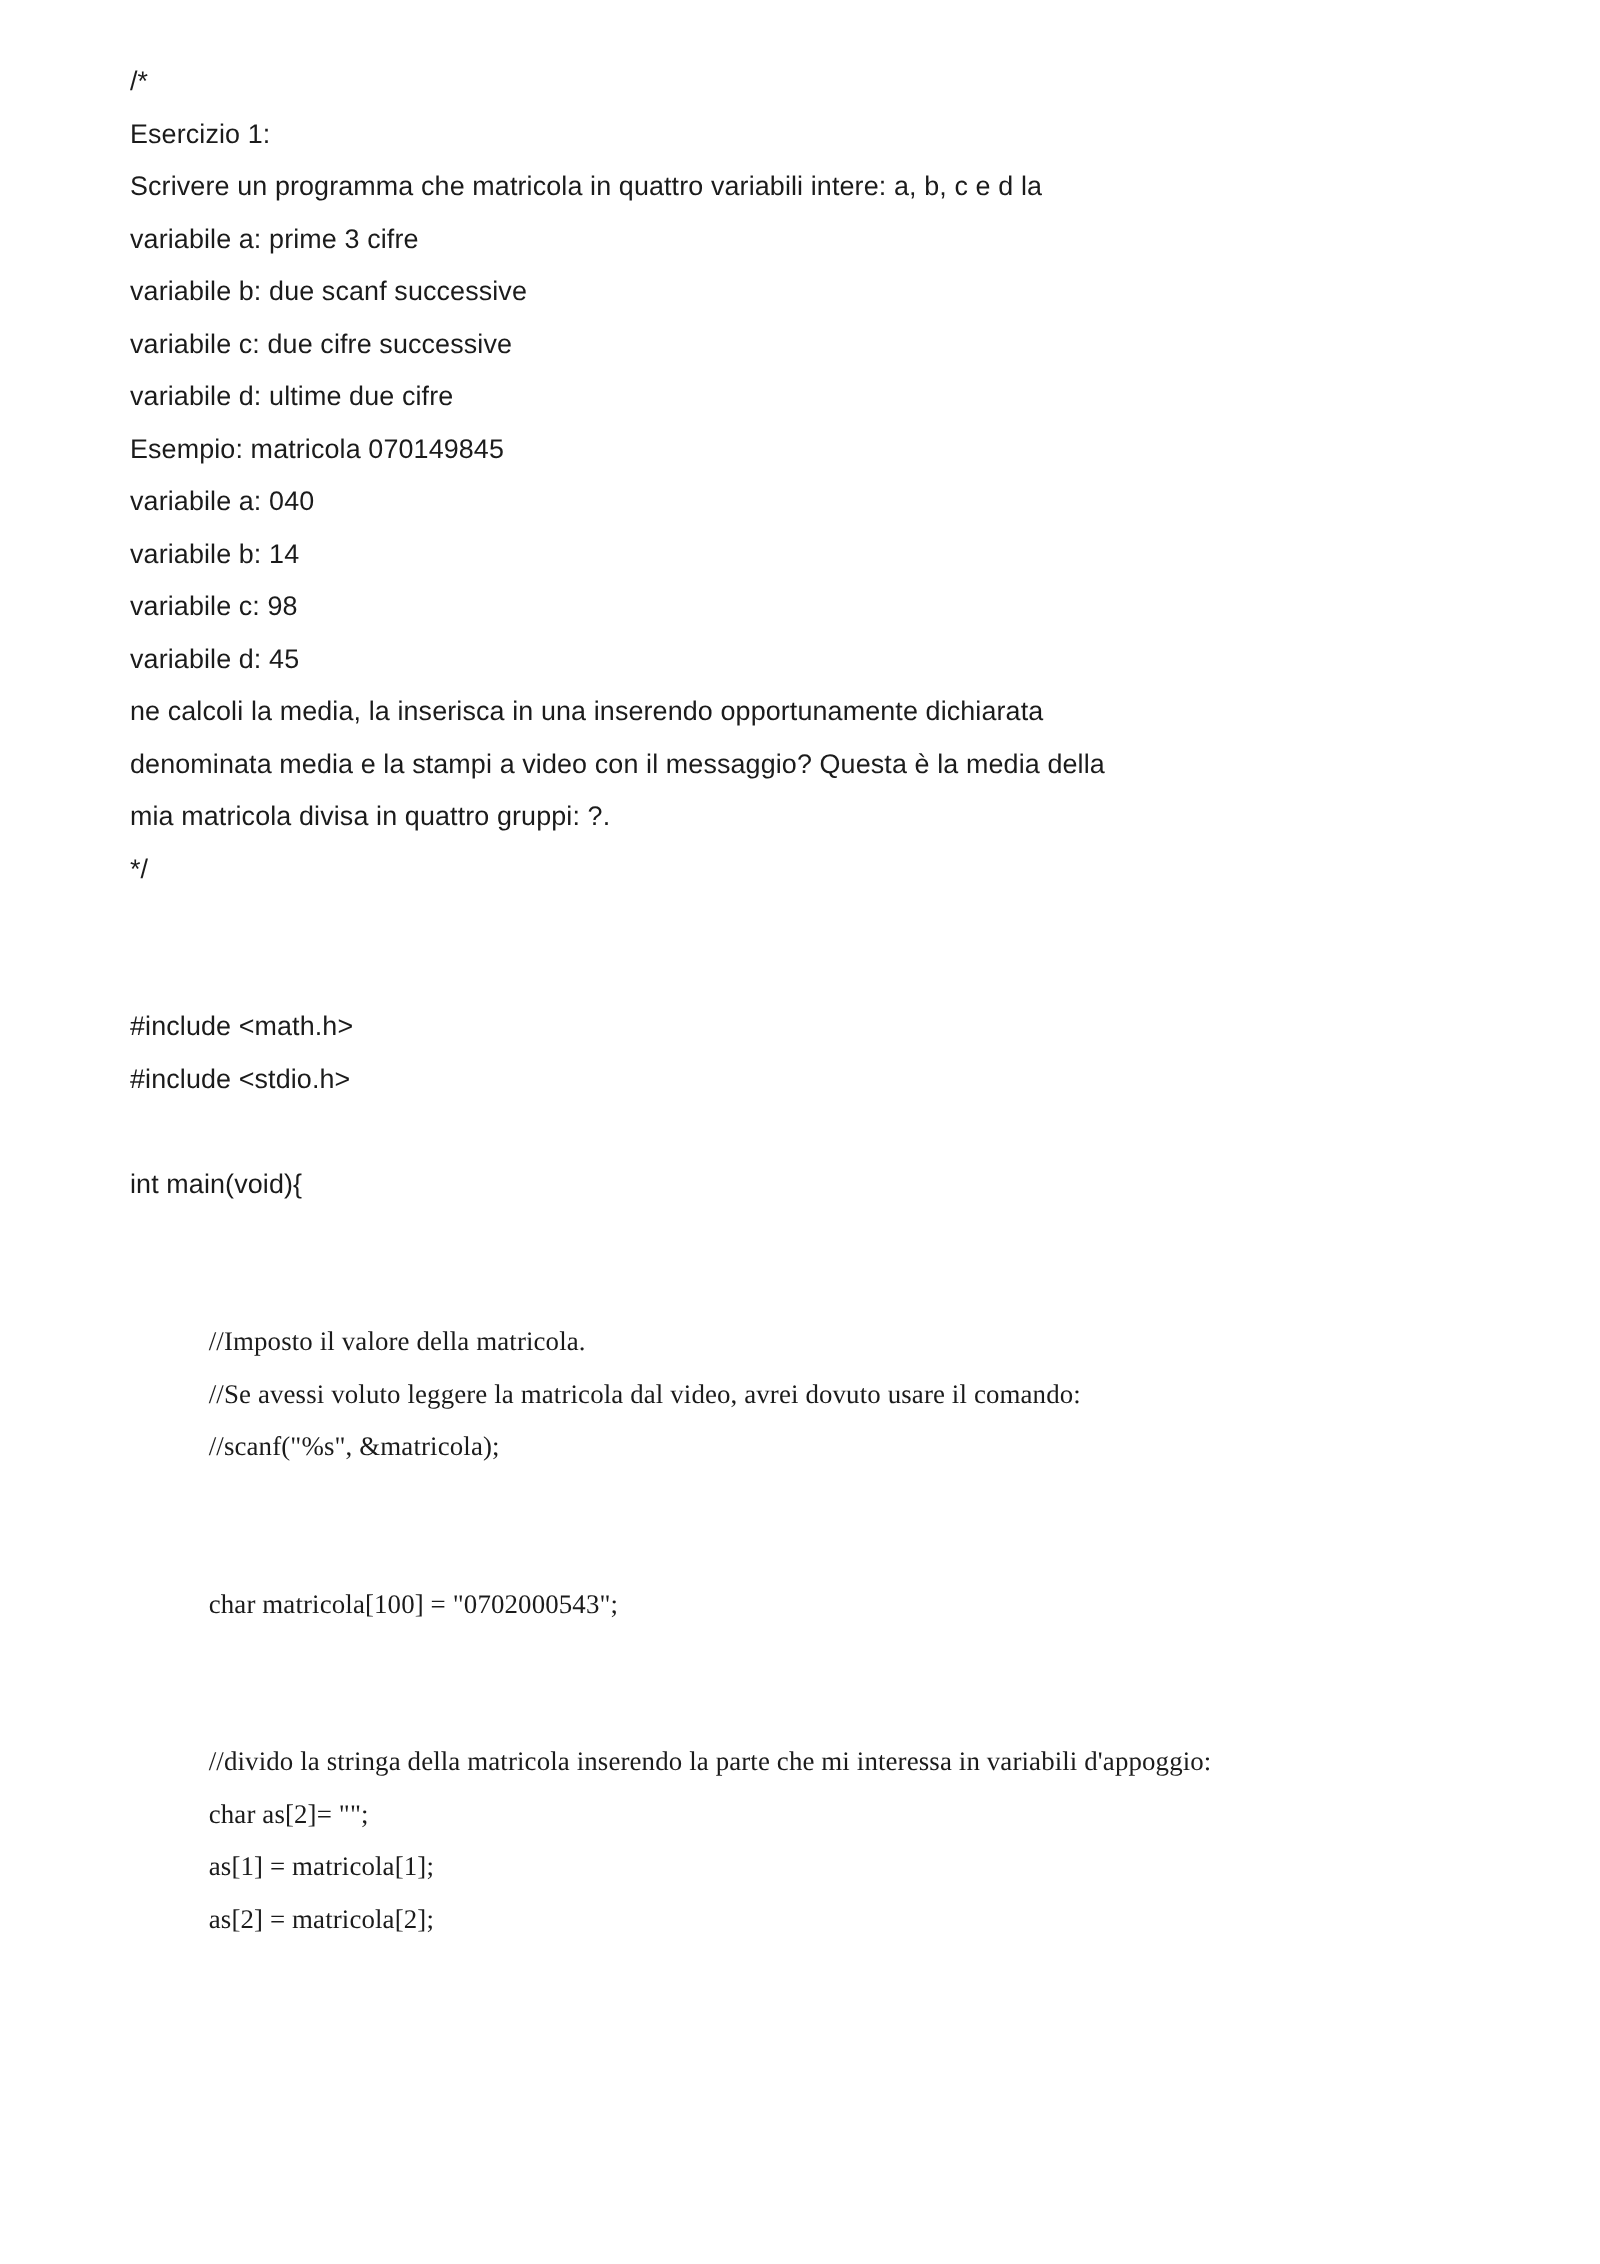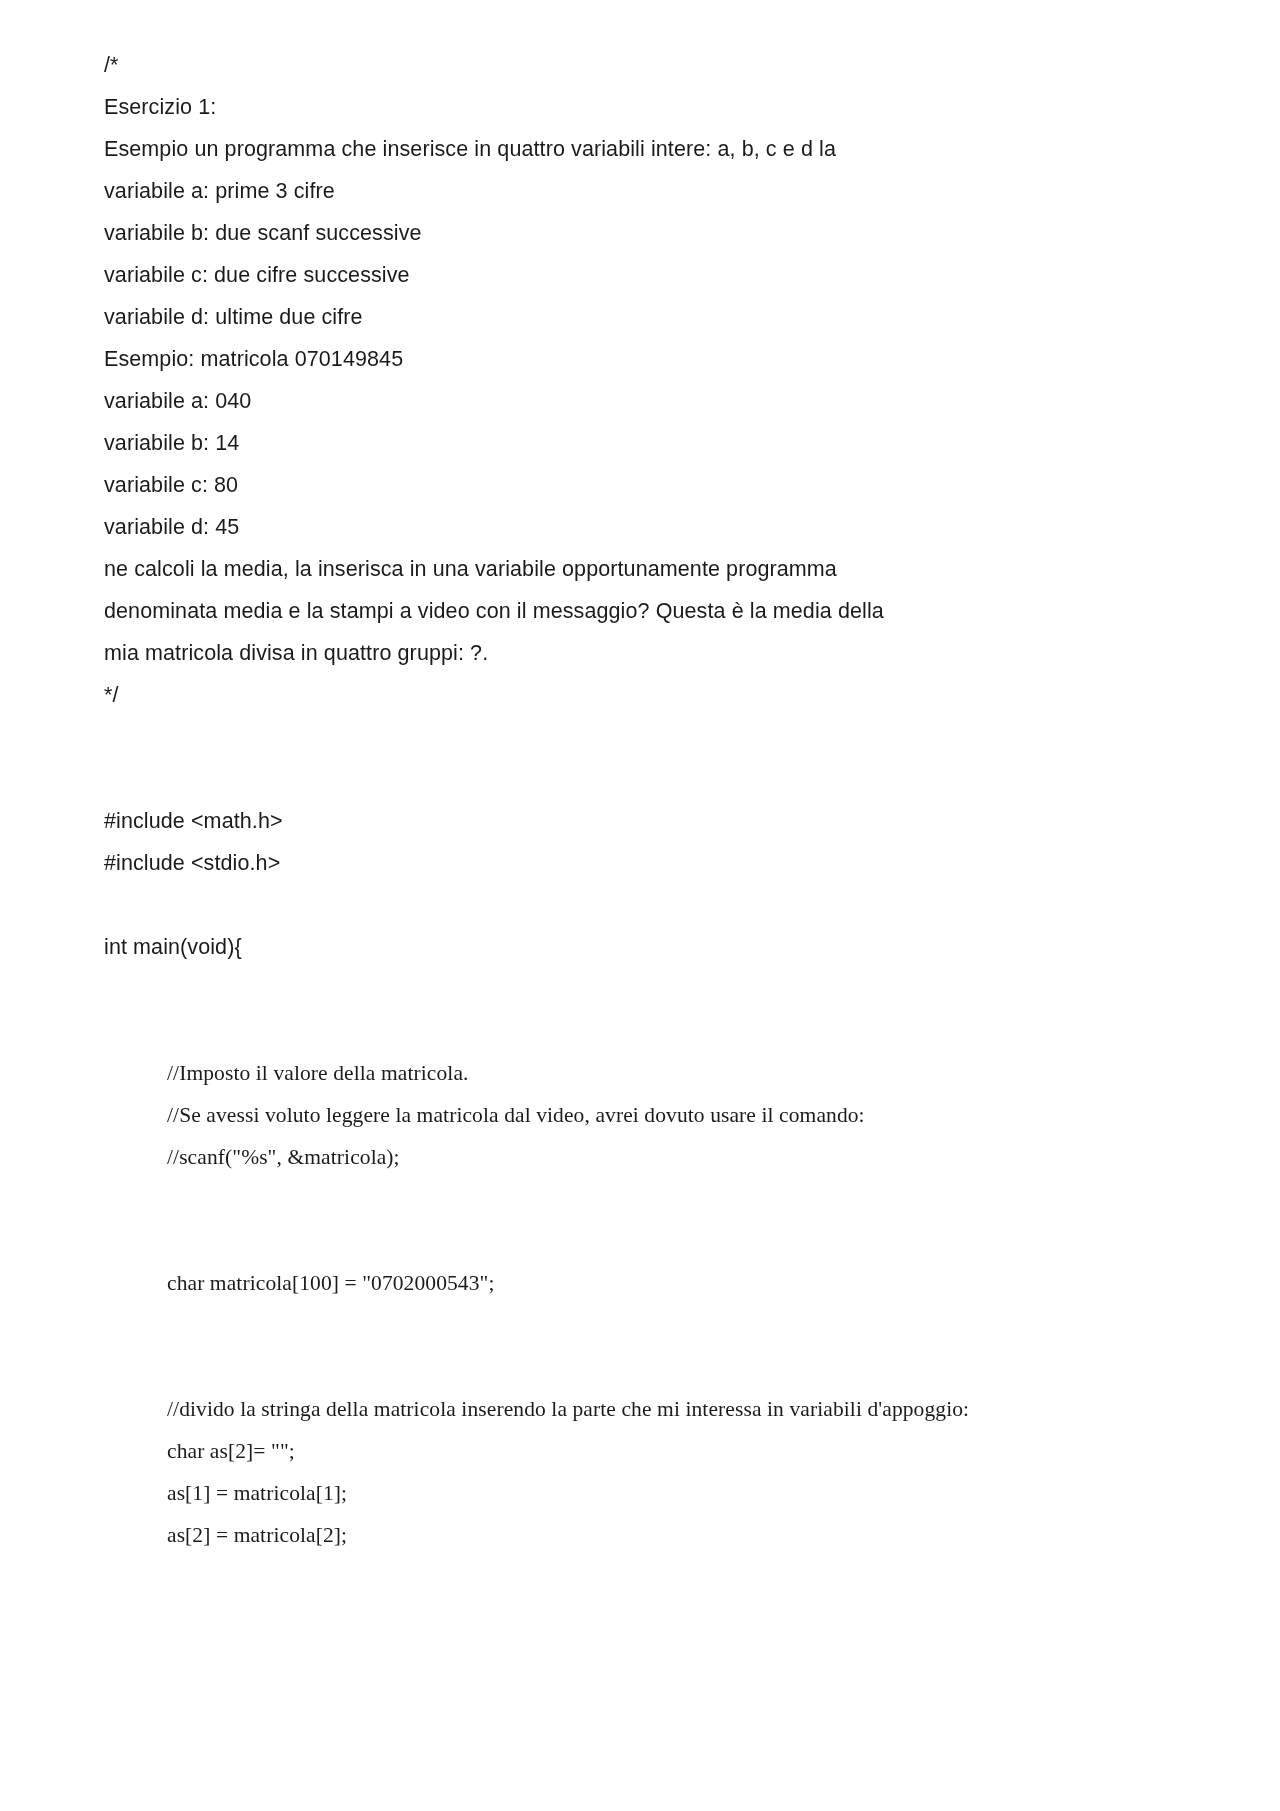--- a/index.html
+++ b/index.html
@@ -43,31 +43,31 @@
   }
 </style>
 </head>
 <body>
 
 <div class="page">
   <div class="doc-body">
 
     <div class="line">/*</div>
     <div class="line">Esercizio 1:</div>
-    <div class="line">Esempio un programma che inserisce in quattro variabili intere: a, b, c e d la</div>
+    <div class="line">Scrivere un programma che matricola in quattro variabili intere: a, b, c e d la</div>
     <div class="line">variabile a: prime 3 cifre</div>
     <div class="line">variabile b: due scanf successive</div>
     <div class="line">variabile c: due cifre successive</div>
     <div class="line">variabile d: ultime due cifre</div>
     <div class="line">Esempio: matricola 070149845</div>
     <div class="line">variabile a: 040</div>
     <div class="line">variabile b: 14</div>
-    <div class="line">variabile c: 80</div>
+    <div class="line">variabile c: 98</div>
     <div class="line">variabile d: 45</div>
-    <div class="line">ne calcoli la media, la inserisca in una variabile opportunamente programma</div>
+    <div class="line">ne calcoli la media, la inserisca in una inserendo opportunamente dichiarata</div>
     <div class="line">denominata media e la stampi a video con il messaggio? Questa è la media della</div>
     <div class="line">mia matricola divisa in quattro gruppi: ?.</div>
     <div class="line">*/</div>
     <div class="line blank"></div>
     <div class="line blank"></div>
     <div class="line">#include &lt;math.h&gt;</div>
     <div class="line">#include &lt;stdio.h&gt;</div>
     <div class="line blank"></div>
     <div class="line">int main(void){</div>
     <div class="line blank"></div>

